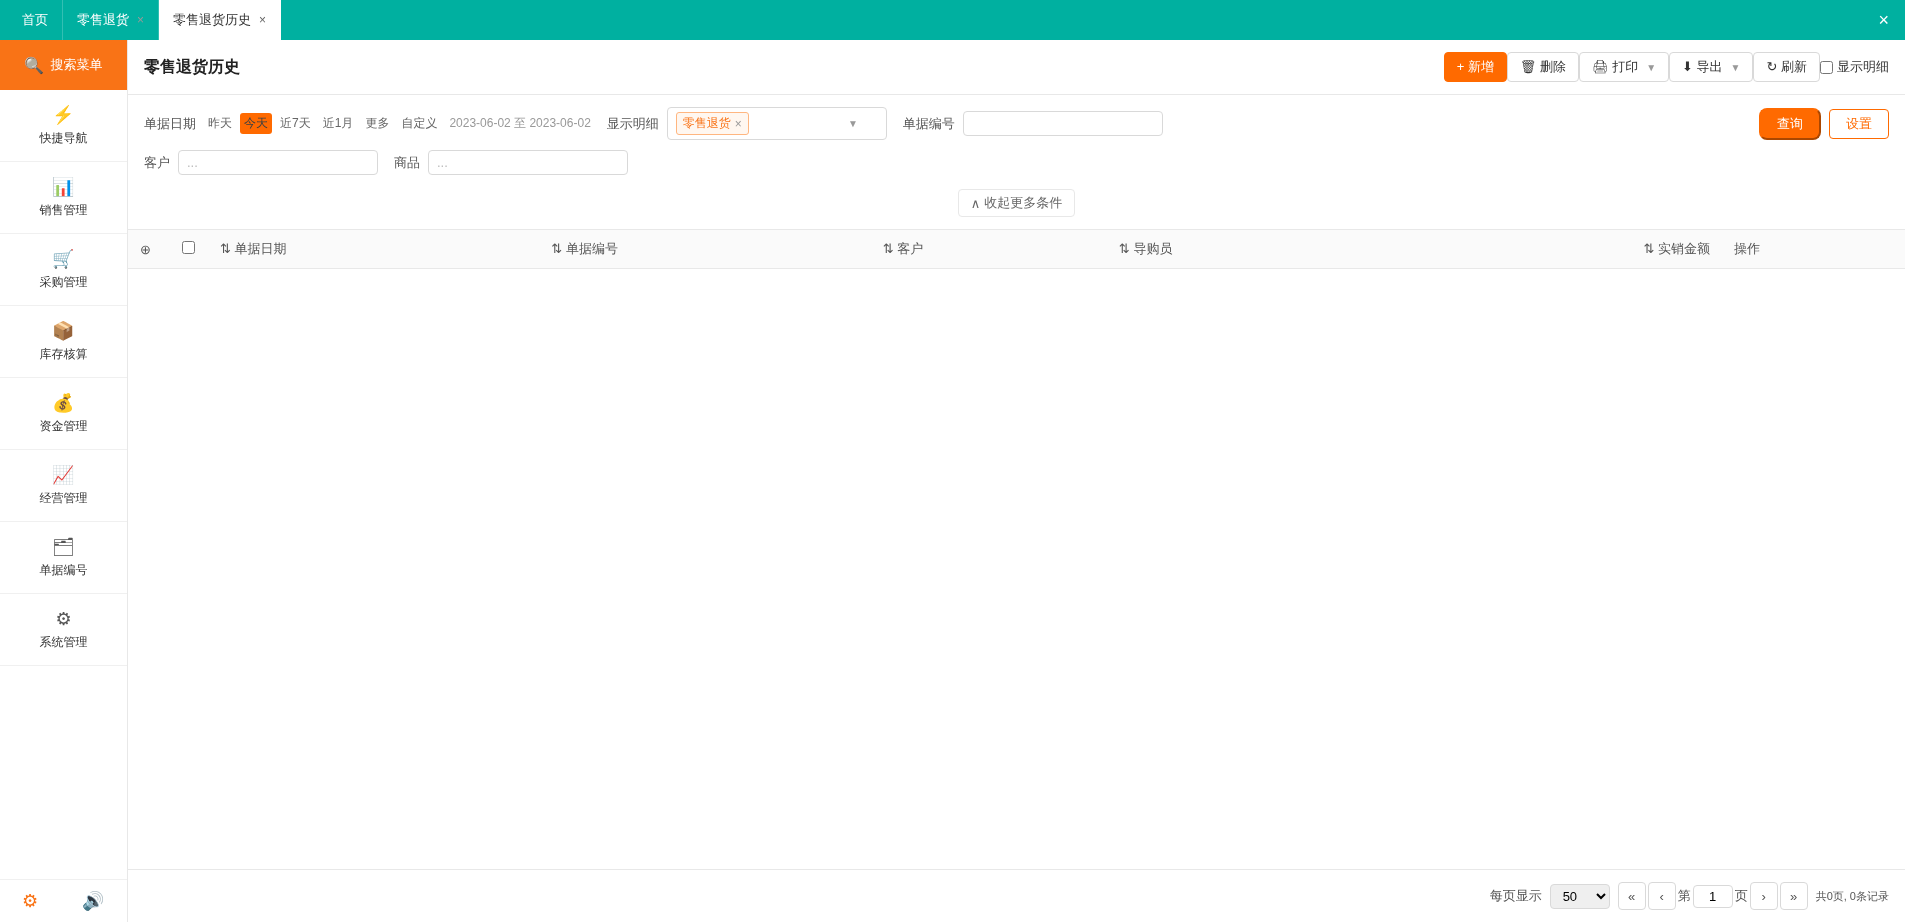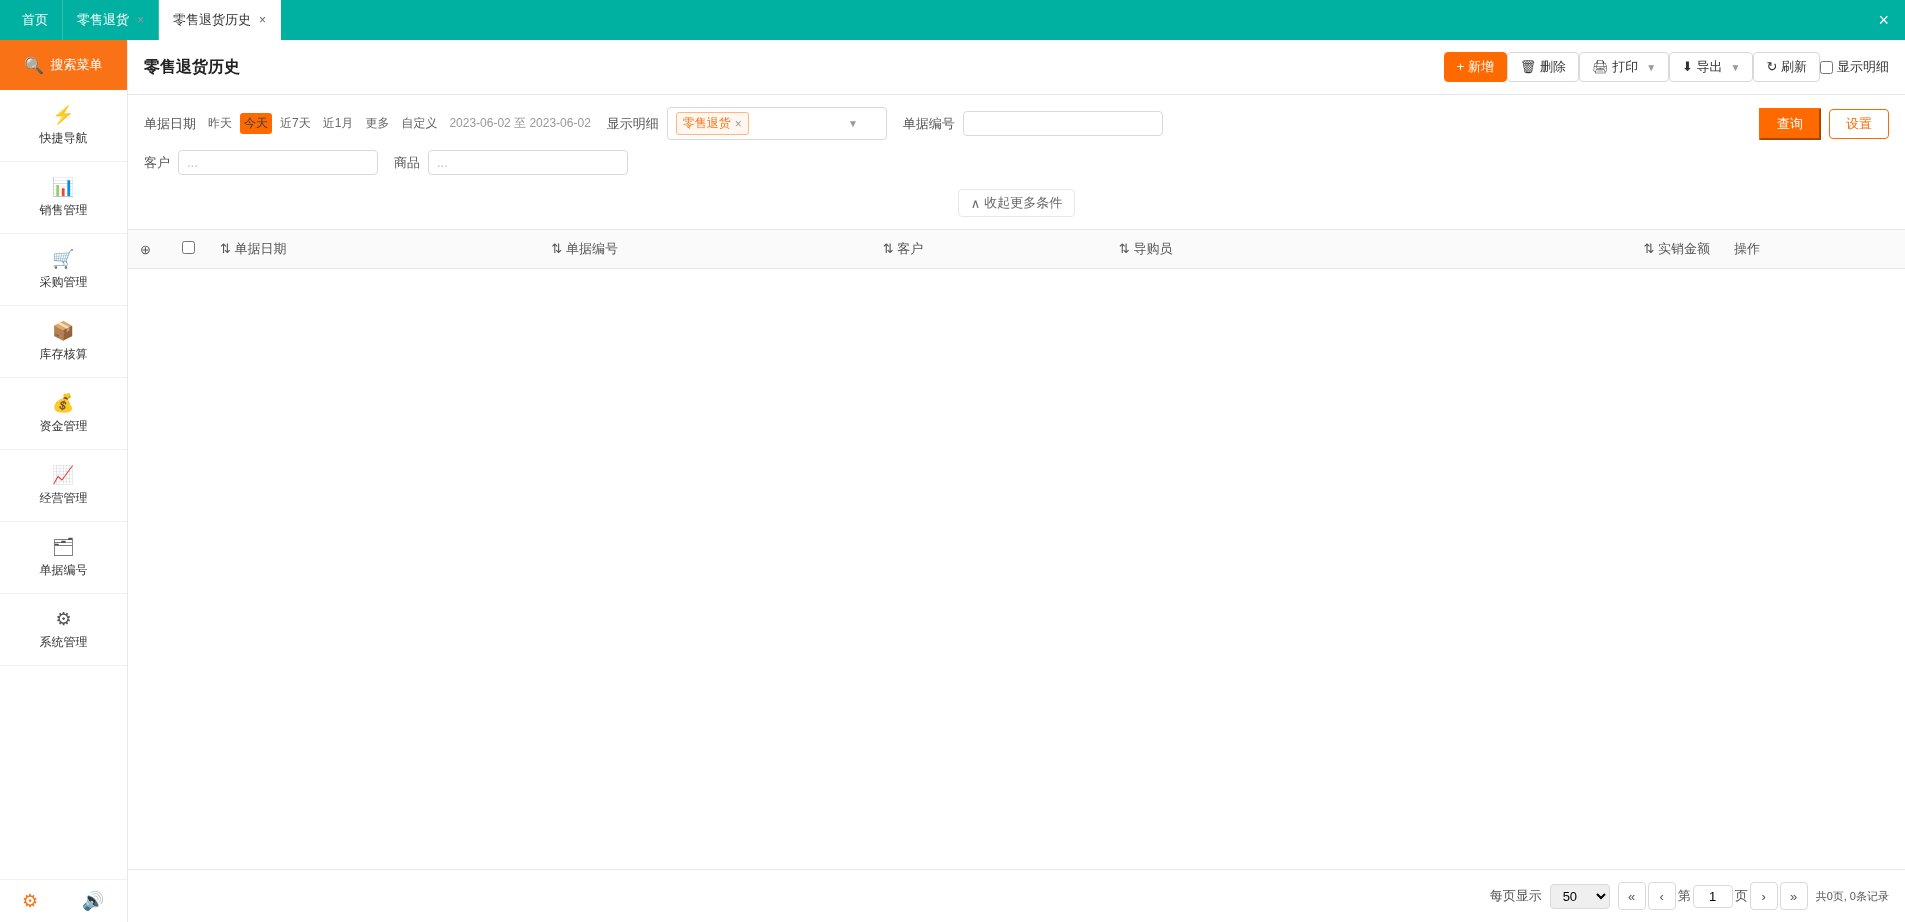--- a/index.html
+++ b/index.html
@@ -27,21 +27,21 @@
 
     
     .content { flex: 1; display: flex; flex-direction: column; overflow: hidden; background: #f0f2f5; }
 
     
     .page-header { background: #fff; padding: 12px 16px 0 16px; display: flex; align-items: center; justify-content: space-between; border-bottom: 1px solid #e8e8e8; flex-shrink: 0; }
     .page-title { font-size: 16px; font-weight: 600; color: #222; padding-bottom: 12px; }
     .header-actions { display: flex; align-items: center; gap: 0; padding-bottom: 12px; }
     .btn { display: flex; align-items: center; gap: 4px; padding: 5px 12px; border-radius: 4px; border: 1px solid #d9d9d9; background: #fff; cursor: pointer; font-size: 13px; color: #333; }
     .btn-primary { background: #ff6a00; border-color: #ff6a00; color: #fff; }
-    .btn-orange { background: #ff6a00; border-color: #ff6a00; color: #fff; border-radius: 1px; padding: 5px 16px; cursor: pointer; font-size: 13px; }
+    .btn-orange { background: #ff6a00; border-color: #ff6a00; color: #fff; border-radius: 8px; padding: 5px 16px; cursor: pointer; font-size: 13px; }
     .btn-setting { background: #fff; border: 1px solid #ff6a00; color: #ff6a00; border-radius: 4px; padding: 5px 16px; cursor: pointer; font-size: 13px; }
     .checkbox-label { display: flex; align-items: center; gap: 4px; font-size: 13px; color: #333; cursor: pointer; }
 
     
     .filter-area { background: #fff; padding: 12px 16px; border-bottom: 1px solid #e8e8e8; flex-shrink: 0; }
     .filter-row { display: flex; align-items: center; gap: 16px; margin-bottom: 10px; flex-wrap: wrap; }
     .filter-item { display: flex; align-items: center; gap: 8px; }
     .filter-label { font-size: 13px; color: #555; white-space: nowrap; }
     .date-shortcuts { display: flex; align-items: center; gap: 4px; }
     .date-shortcut { font-size: 12px; color: #666; cursor: pointer; padding: 2px 4px; }

